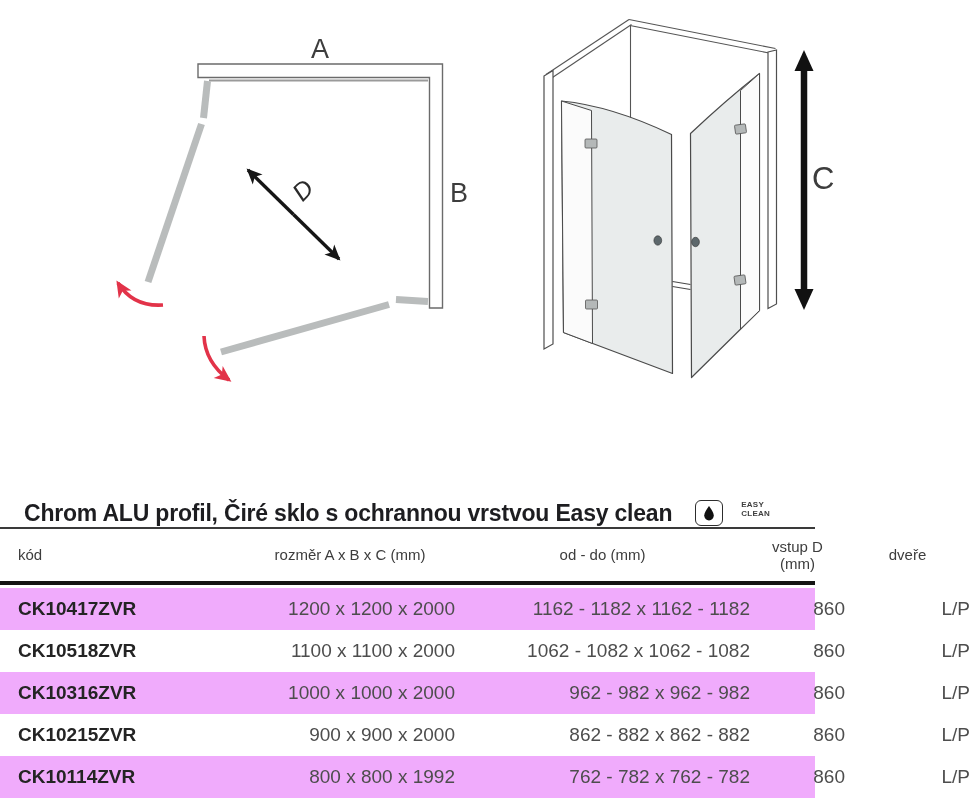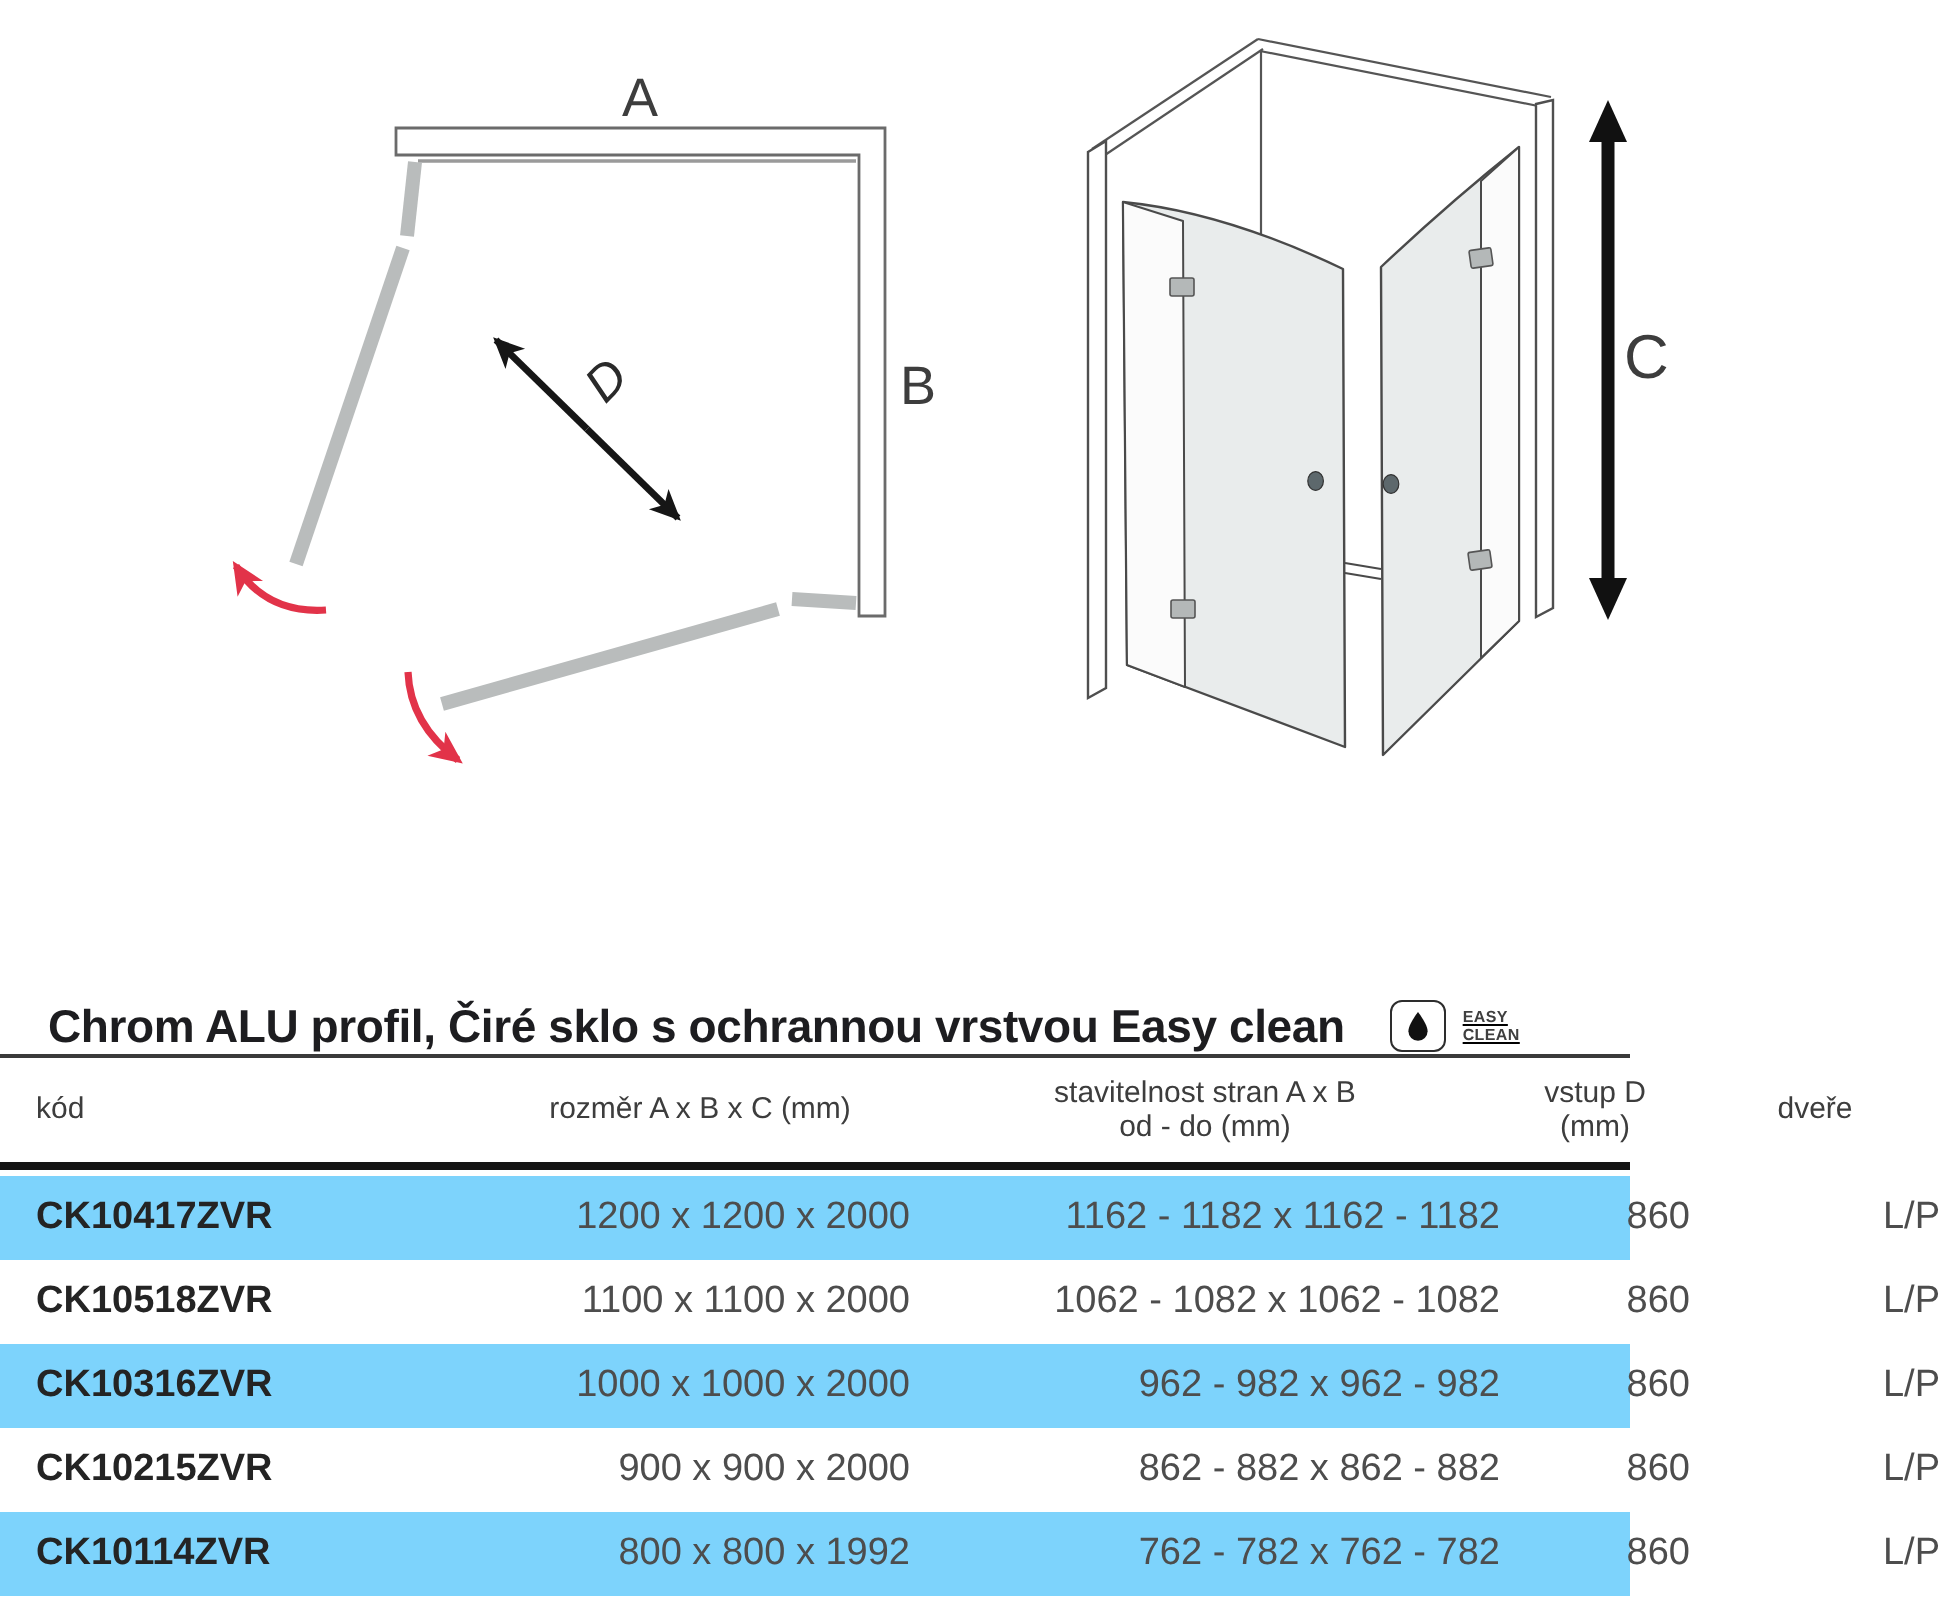--- a/index.html
+++ b/index.html
@@ -6,35 +6,35 @@
   .screen{position:relative;width:970px;height:810px;background:#ffffff;overflow:hidden;
           font-family:"Liberation Sans",sans-serif;}
   .diagrams{position:absolute;top:0;left:0;}
   svg text{font-family:"Liberation Sans",sans-serif;}
   .dim-label{fill:#3d3d3d;font-size:27px;}
   .dim-label-c{fill:#3d3d3d;font-size:31px;}
   .dim-label-d{fill:#2a2a2a;font-size:25px;font-style:italic;}
 
   .title-row{position:absolute;top:486px;left:10px;display:flex;align-items:center;gap:9px;}
   .page-title{margin:14px;font-size:23px;font-weight:bold;color:#1d1d20;letter-spacing:-0.2px;line-height:1.15;}
-  .easyclean{display:flex;align-items:center;gap:8px;text-decoration:underline;}
+  .easyclean{display:flex;align-items:flex-start;gap:18px;}
   .ec-box{width:26px;height:24px;border:1.7px solid #2d2d2d;border-radius:6px;
           display:flex;align-items:center;justify-content:center;background:#fff;}
   .ec-text{display:flex;flex-direction:column;justify-content:center;font-size:8px;font-weight:bold;
            color:#3f3f3f;line-height:1.15;letter-spacing:0.2px;}
 
   .spec-table{position:absolute;top:527px;left:0;width:815px;font-size:15px;color:#3d3d3d;}
   .thead{display:grid;grid-template-columns:245px 210px 295px 95px 125px;align-items:center;
          height:52px;border-top:2px solid #3a3a3a;border-bottom:4px solid #141414;}
   .th{text-align:center;line-height:1.15;}
   .th.first{text-align:left;padding-left:18px;}
   .th span{display:block;}
   .tbody{padding-top:3px;}
   .tr{display:grid;grid-template-columns:245px 210px 295px 95px 125px;align-items:center;height:42px;}
-  .tr.gray{background:#7dd3fc;}
+  .tr.gray{background:#f0abfc;}
   .td{text-align:right;font-size:19px;color:#4d4d4d;}
   .td.code{text-align:left;padding-left:18px;font-weight:bold;font-size:19px;color:#242424;}
 </style>
 </head>
 <body>
 
 <div class="screen">
 
   <svg class="diagrams" width="970" height="480" viewBox="0 0 970 480">
     <defs>
@@ -133,21 +133,20 @@
 
   <div class="spec-table">
     <div class="thead">
       <div class="th first">
         <span>kód</span>
       </div>
       <div class="th">
         <span>rozměr A x B x C (mm)</span>
       </div>
       <div class="th">
-        <span>stavitelnost stran A x B</span>
         <span>od - do (mm)</span>
       </div>
       <div class="th">
         <span>vstup D</span>
         <span>(mm)</span>
       </div>
       <div class="th">
         <span>dveře</span>
       </div>
     </div>

